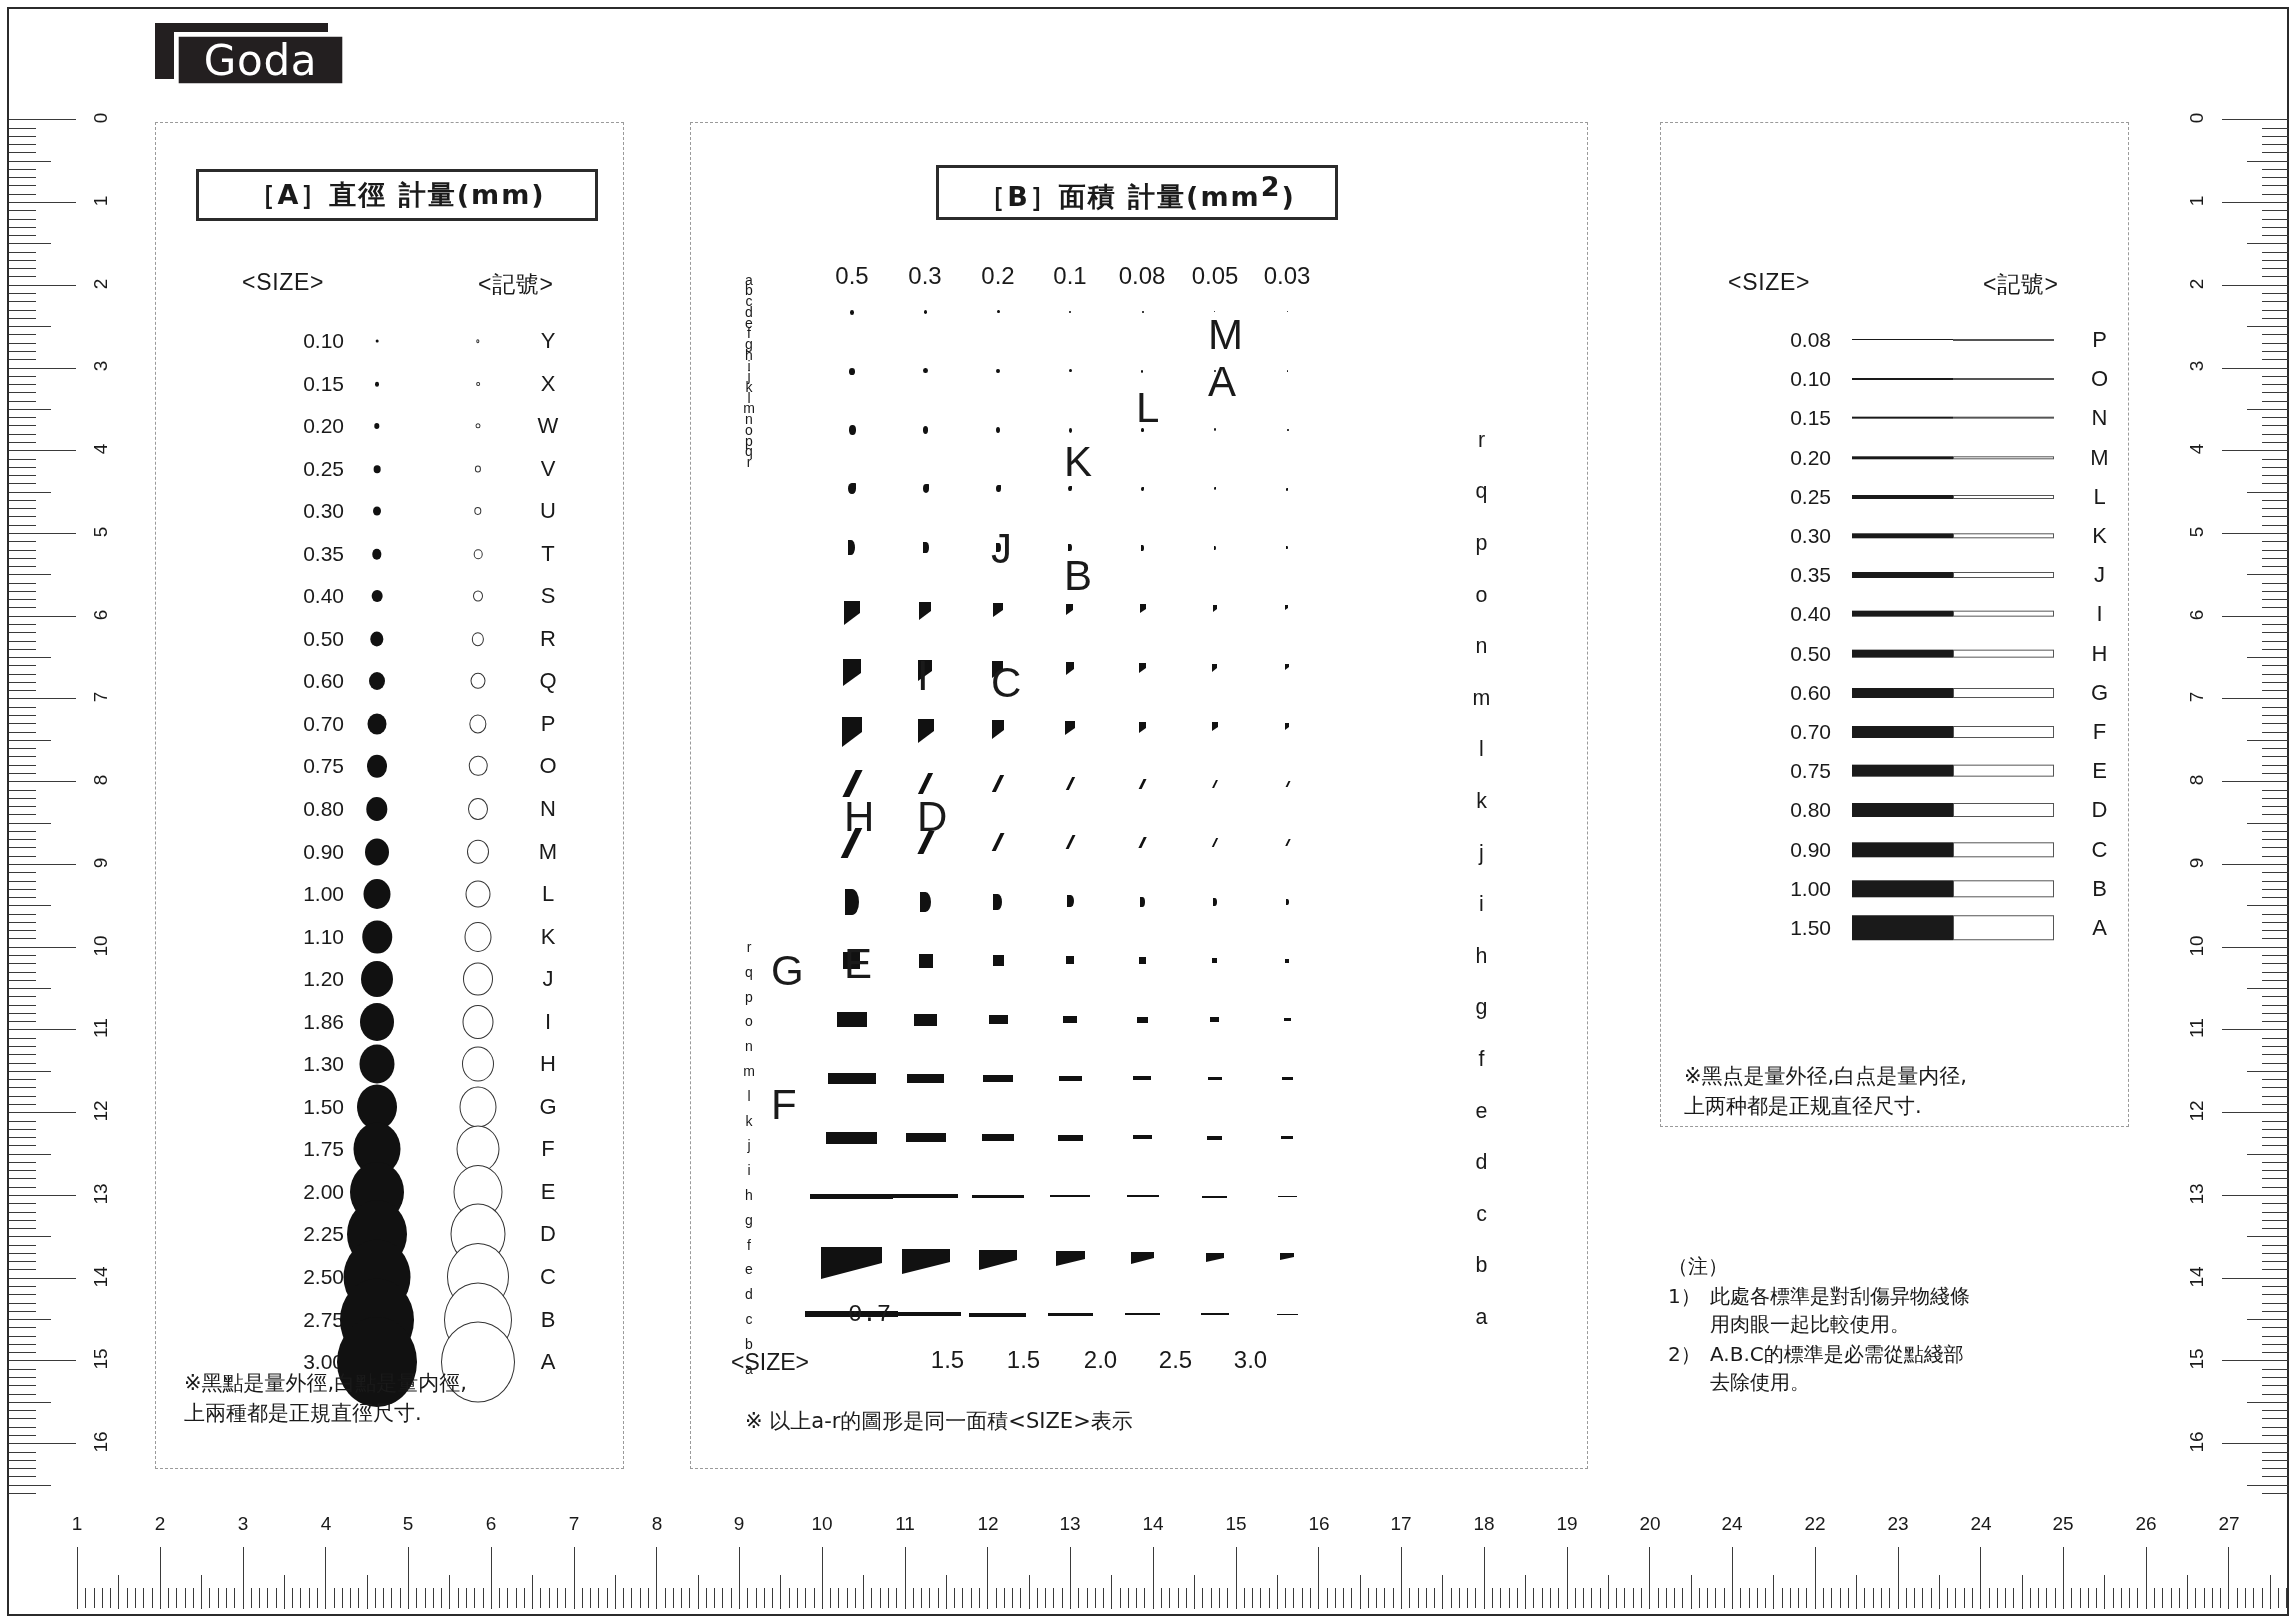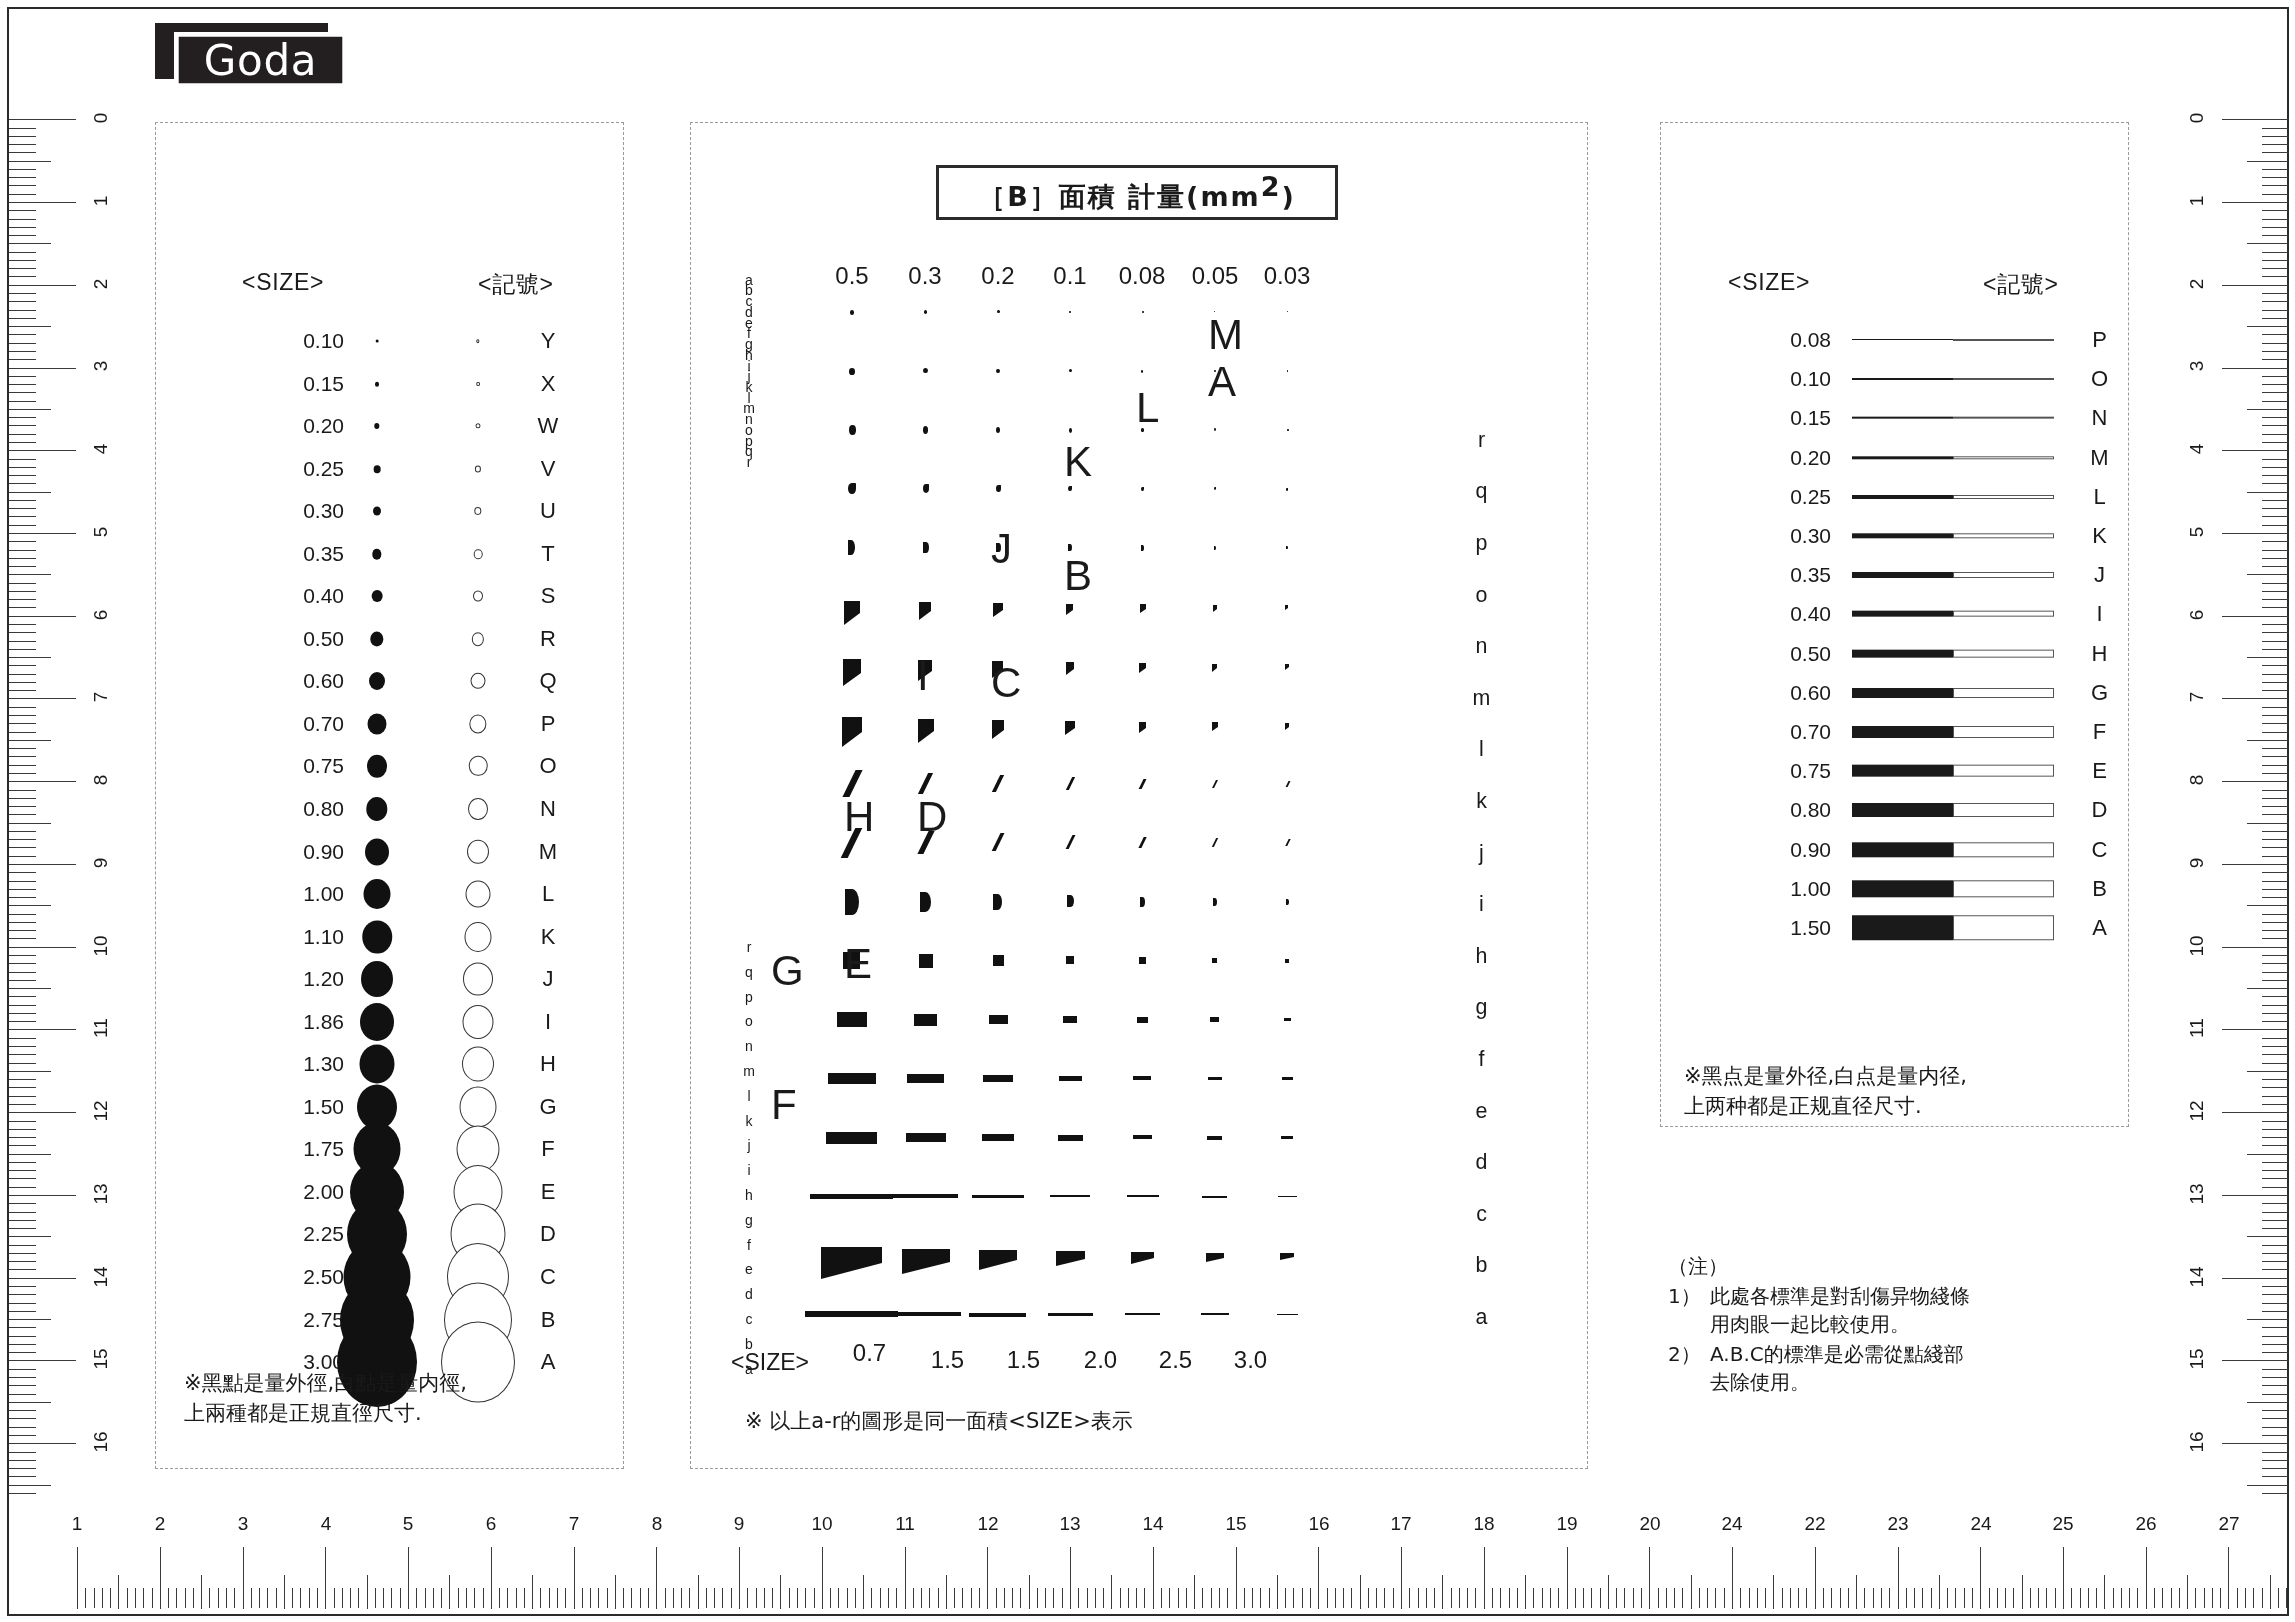--- a/index.html
+++ b/index.html
@@ -101,20 +101,23 @@
   <div class="frame-line" style="left:2287px;top:6.7px;width:2px;height:1609px;"></div>
 
   <div id="logo">
     <div class="box-back"></div>
     <div class="box-front"></div>
     <div class="word">Goda</div>
   </div>
 
 
   <div class="panel" id="panelA" style="left:155px;top:122px;width:469px;height:1347px;">
+    <div class="panel-head" style="left:40px;top:46px;width:402px;height:52px;">
+      <span>［A］直徑 計量(mm)</span>
+    </div>
     <div class="colhead" style="left:86px;top:146px;">&lt;SIZE&gt;</div>
     <div class="colhead" style="left:322px;top:146px;">&lt;記號&gt;</div>
     <div id="panelA-rows">
         <div class="rowA" style="top: 201px;">
           <div class="size">0.10</div>
           <div class="dotblk" style="width: 2.7px; height: 3px;"></div>
           <div class="dotwht" style="width: 3.4px; height: 3.7px;"></div>
           <div class="mark">Y</div>
         </div>
         <div class="rowA" style="top: 244px;">
@@ -464,21 +467,21 @@
         <div class="bigletter" style="left: 300px; top: 402px;">J</div>
         <div class="bigletter" style="left: 373px; top: 315px;">K</div>
         <div class="bigletter" style="left: 445px; top: 261px;">L</div>
         <div class="bigletter" style="left: 517px; top: 188px;">M</div>
         <div class="bigletter" style="left: 80px; top: 958px;">F</div>
         <div class="bigletter" style="left: 153px; top: 817px;">E</div>
         <div class="bigletter" style="left: 226px; top: 670px;">D</div>
         <div class="bigletter" style="left: 300px; top: 536px;">C</div>
         <div class="bigletter" style="left: 373px; top: 429px;">B</div>
         <div class="bigletter" style="left: 517px; top: 235px;">A</div>
-        <div class="bsizelbl" style="left: 135px; top: 1216px;">0.7</div>
+        <div class="bsizelbl" style="left: 135px; top: 1178px; font-family: Liberation Mono, monospace;">0.7</div>
         <div class="bsizelbl" style="left: 213px; top: 1223px;">1.5</div>
         <div class="bsizelbl" style="left: 289px; top: 1223px;">1.5</div>
         <div class="bsizelbl" style="left: 366px; top: 1223px;">2.0</div>
         <div class="bsizelbl" style="left: 441px; top: 1223px;">2.5</div>
         <div class="bsizelbl" style="left: 516px; top: 1223px;">3.0</div>
       </div>
     <div id="bsize-tag" style="left:40px;top:1226px;">&lt;SIZE&gt;</div>
     <div class="footnote" style="left:54px;top:1283px;width:804px;">※ 以上a-r的圖形是同一面積&lt;SIZE&gt;表示</div>
   </div>
 

